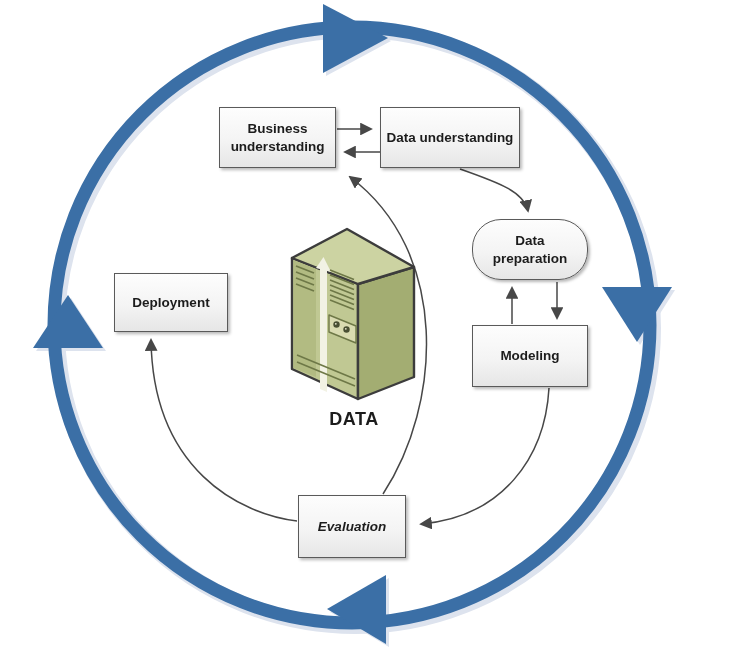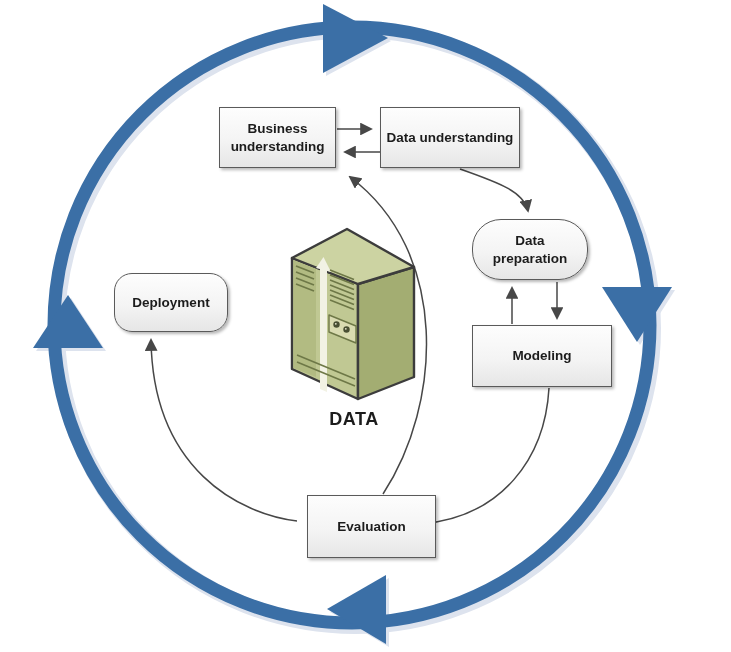--- a/index.html
+++ b/index.html
@@ -21,23 +21,23 @@
     color:#1c1c1c;
     border:1.6px solid #5a5a5a;
     background:linear-gradient(180deg,#fdfdfd 0%,#f4f4f4 55%,#e6e6e6 100%);
     box-shadow:2px 2px 3px rgba(0,0,0,0.28);
     padding:10px 4px;
     box-sizing:border-box;
   }
   .n-bu{left:219px;top:107px;width:117px;height:61px;}
   .n-du{left:380px;top:107px;width:140px;height:61px;}
   .n-dp{left:472px;top:219px;width:116px;height:61px;border-radius:29px;}
-  .n-mo{left:472px;top:325px;width:140px;height:62px;}
-  .n-de{left:114px;top:273px;width:114px;height:59px;border-radius:18px;}
-  .n-ev{left:307px;top:495px;width:129px;height:63px;}
+  .n-mo{left:472px;top:325px;width:116px;height:62px;}
+  .n-de{left:114px;top:273px;width:114px;height:59px;}
+  .n-ev{left:298px;top:495px;width:108px;height:63px;font-style:italic;}
   .data-label{
     position:absolute;left:313px;top:409px;width:82px;
     text-align:center;font-weight:bold;font-size:18px;
     letter-spacing:0.5px;color:#1c1c1c;
   }
 </style>
 </head>
 <body>
 
 <div class="stage">

